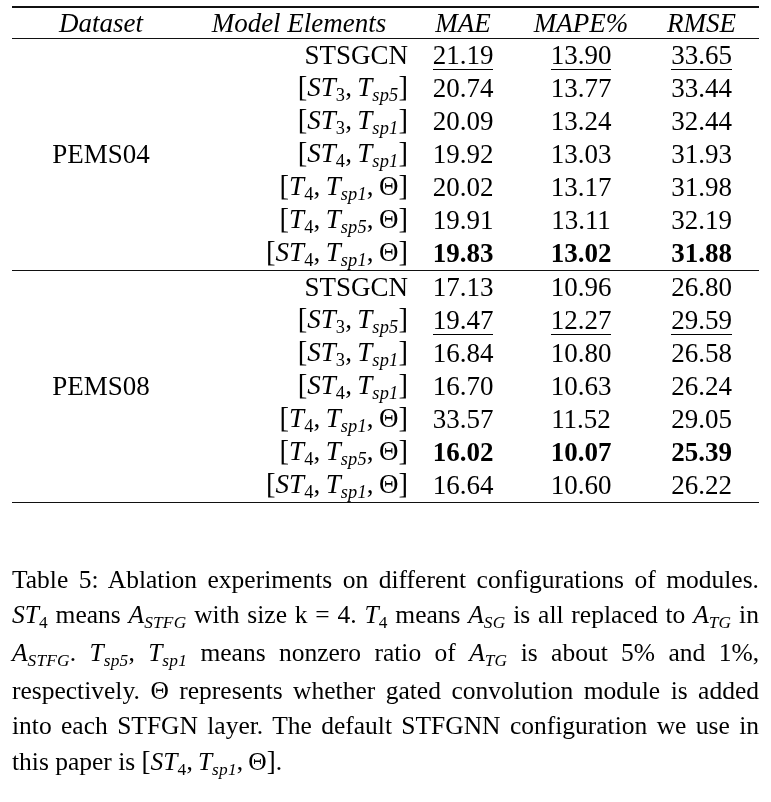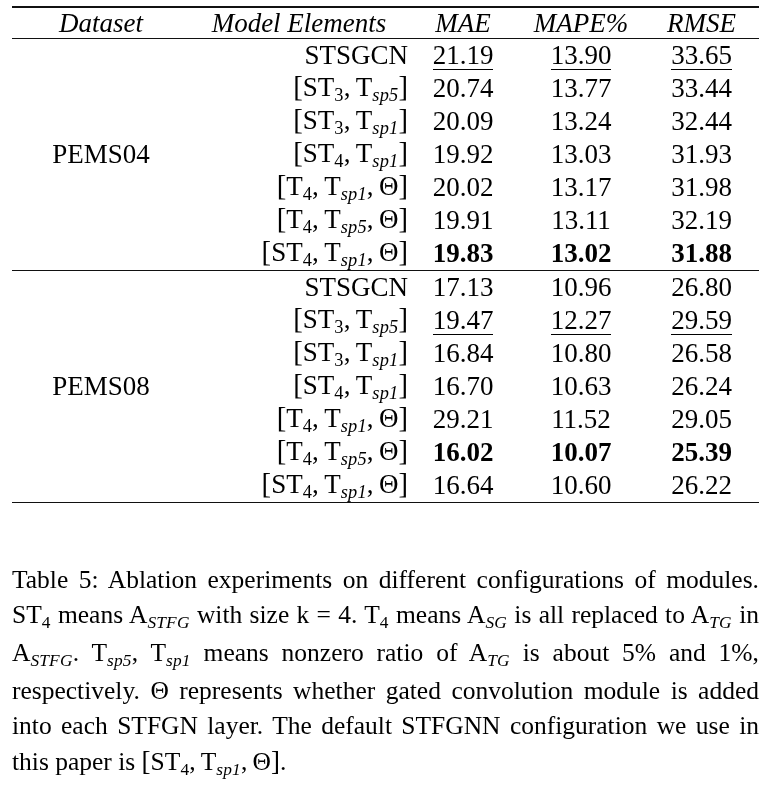--- a/index.html
+++ b/index.html
@@ -86,20 +86,21 @@
   .val { display: inline-block; }
   .val.underline {
     border-bottom: 1.6px solid #000;
     padding-bottom: 0;
   }
   .val.bold { font-weight: bold; }
 
   
   .mi {
     font-family: "Liberation Serif", "DejaVu Serif", serif;
+    font-style: italic;
   }
   .sub {
     font-size: 0.68em;
     vertical-align: -0.28em;
     font-style: italic;
     letter-spacing: 0.2px;
   }
   .sub.upr { font-style: normal; }
   .brk {
     font-style: normal;
@@ -252,21 +253,21 @@
         </td>
         <td class="num"><span class="val">16.70</span></td>
         <td class="num"><span class="val">10.63</span></td>
         <td class="num"><span class="val">26.24</span></td>
       </tr>
 
       <tr>
         <td class="elements">
           <span class="brk">[</span><span class="mi">T</span><span class="sub upr">4</span><span class="comma">, </span><span class="mi">T</span><span class="sub">sp1</span><span class="comma">, </span><span class="theta">Θ</span><span class="brk">]</span>
         </td>
-        <td class="num"><span class="val">29.21</span></td>
+        <td class="num"><span class="val">33.57</span></td>
         <td class="num"><span class="val">11.52</span></td>
         <td class="num"><span class="val">29.05</span></td>
       </tr>
 
       <tr>
         <td class="elements">
           <span class="brk">[</span><span class="mi">T</span><span class="sub upr">4</span><span class="comma">, </span><span class="mi">T</span><span class="sub">sp5</span><span class="comma">, </span><span class="theta">Θ</span><span class="brk">]</span>
         </td>
         <td class="num"><span class="val bold">16.02</span></td>
         <td class="num"><span class="val bold">10.07</span></td>

